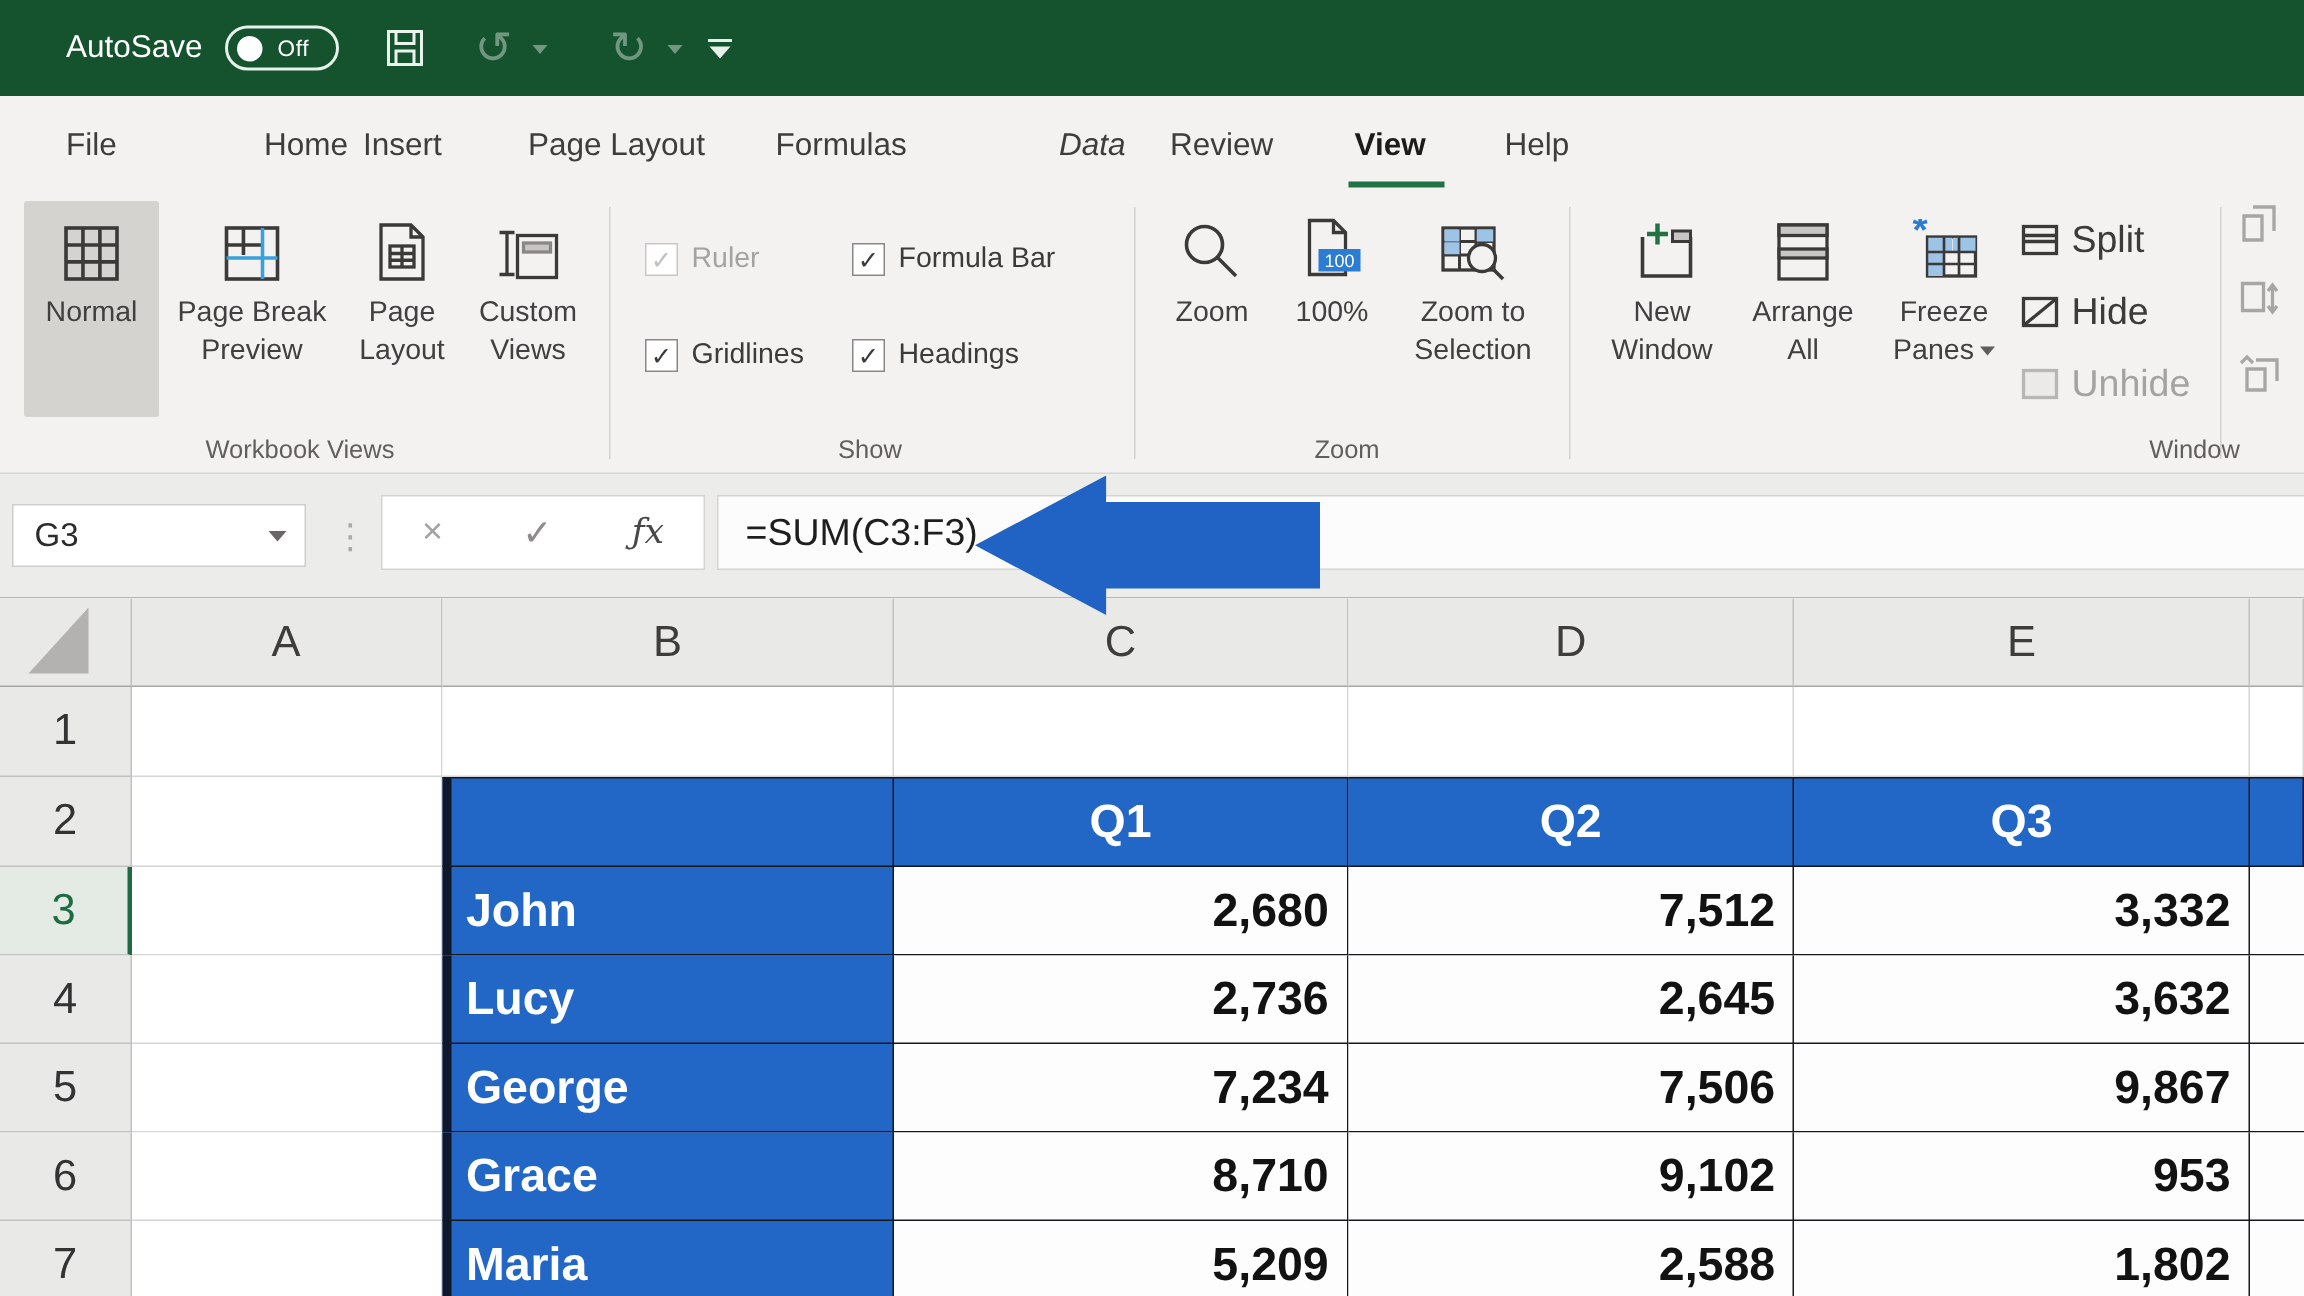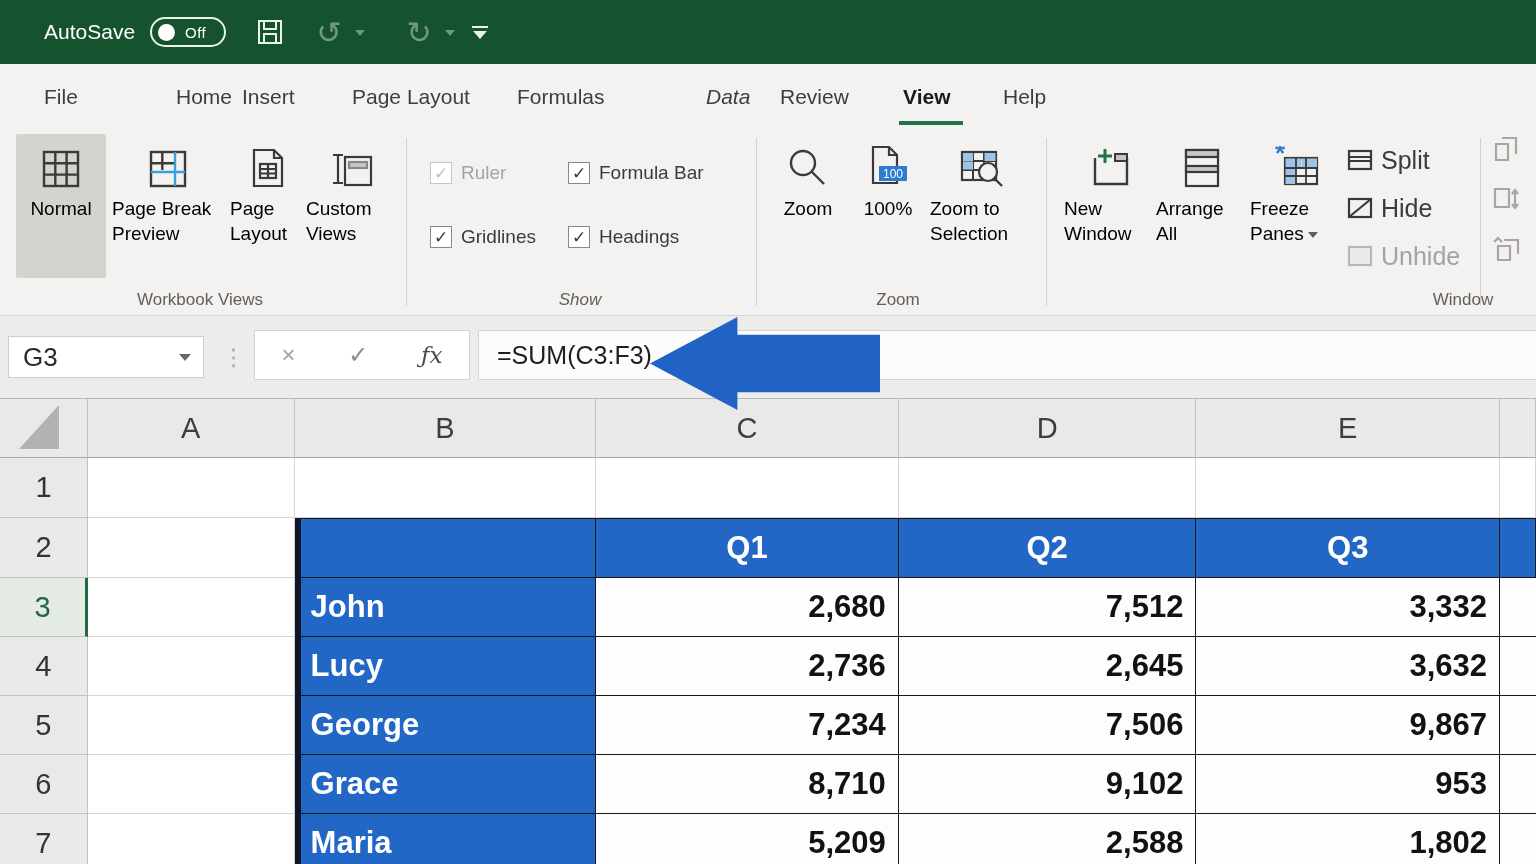--- a/index.html
+++ b/index.html
@@ -31,41 +31,41 @@
   .tab-formulas{left:517px;} .tab-data{left:706px;font-style:italic;} .tab-review{left:780px;} .tab-view{left:903px; color:#1c1b1a; font-weight:bold;}
   .tab-help{left:1003px;}
   .tab-underline { position:absolute; left:899px; top:57px; width:64px; height:4px; background:#217346; }
 
   
   .ribbon { position:absolute; left:0; top:130px; width:1536px; height:186px; background:#f4f2f0; border-bottom:1px solid #d8d6d3; }
   .rdivider { position:absolute; top:8px; height:168px; width:1px; background:#d4d2cf; }
   .group-label { position:absolute; bottom:5px; font-size:17px; color:#615e5b; text-align:center; }
   .rbtn { position:absolute; top:4px; height:144px; display:flex; flex-direction:column; align-items:center; border-radius:2px; }
   .rbtn .ricon { height:48px; display:flex; align-items:flex-end; justify-content:center; margin-top:8px; }
-  .rbtn .rlabel { margin-top:6px; font-size:19px; color:#000000; line-height:1.32; }
+  .rbtn .rlabel { margin-top:6px; font-size:19px; color:#404040; text-align:center; line-height:1.32; }
   .rbtn-selected { background:#d5d3d0; }
   .chev { display:inline-block; width:0; height:0; border-left:5px solid transparent; border-right:5px solid transparent; border-top:6px solid #5f5d5a; margin-left:4px; position:relative; top:-2px; }
 
   .cb-item { position:absolute; display:flex; align-items:center; }
   .cb-box { width:22px; height:22px; background:#fff; border:1px solid #8a8886; display:flex; align-items:center; justify-content:center; font-size:17px; color:#3b3a39; margin-right:9px; }
   .cb-label { font-size:19px; color:#3d3b39; }
   .cb-disabled .cb-box { border-color:#c9c7c5; color:#c2c0be; }
   .cb-disabled .cb-label { color:#a5a3a1; }
 
   .smallbtn { position:absolute; display:flex; align-items:center; height:32px; }
   .smallbtn .slabel { font-size:25px; color:#3d3b39; margin-left:7px; }
   .smallbtn-disabled .slabel { color:#a5a3a1; }
 
   .cuticons { position:absolute; left:1492px; top:6px; width:44px; height:150px; overflow:hidden; }
   .cuticon { margin-bottom:24px; }
 
   
   .fstrip { position:absolute; left:0; top:316px; width:1536px; height:83px; background:#ececeb; border-bottom:1px solid #b9b7b5; }
   .namebox { position:absolute; left:8px; top:20px; width:196px; height:42px; background:#fff; border:1px solid #d0cecd; display:flex; align-items:center; }
-  .namebox-text { font-size:26px; color:#2b2b2b; margin-left:14px; flex:1; }
+  .namebox-text { font-size:22px; color:#2b2b2b; margin-left:14px; flex:1; }
   .namebox-caret { width:0; height:0; border-left:6px solid transparent; border-right:6px solid transparent; border-top:7px solid #6a6866; margin-right:12px; }
   .fdots { position:absolute; left:222px; top:18px; font-size:23px; color:#adabaa; letter-spacing:0; line-height:46px; }
   .fbuttons { position:absolute; left:254px; top:14px; width:216px; height:50px; background:#fff; border:1px solid #d6d4d2; display:flex; align-items:center; justify-content:space-around; }
   .fcancel { font-size:24px; color:#a5a3a1; }
   .fenter { font-size:24px; color:#8e8c8a; }
   .ffx { font-size:23px; color:#4a4846; font-style:italic; font-family:"DejaVu Serif", serif; }
   .finput { position:absolute; left:478px; top:14px; width:1058px; height:50px; background:#fcfcfc; border:1px solid #d6d4d2; border-right:none; display:flex; align-items:center; }
   .formula-text { font-size:25px; color:#1e1e1e; margin-left:18px; letter-spacing:0; }
 
   
@@ -190,21 +190,21 @@
       <span class="cb-label">Formula Bar</span>
     </div>
     <div class="cb-item" style="left:430px; top:96px;">
       <span class="cb-box">✓</span>
       <span class="cb-label">Gridlines</span>
     </div>
     <div class="cb-item" style="left:568px; top:96px;">
       <span class="cb-box">✓</span>
       <span class="cb-label">Headings</span>
     </div>
-    <div class="group-label" style="left:430px; width:300px;font-style:italic;">Show</div>
+    <div class="group-label" style="left:430px; width:300px;">Show</div>
     <div class="rdivider" style="left:756px;"></div>
 
     <div class="rbtn" style="left:772px; width:72px;">
       <div class="ricon">
         <svg width="44" height="44" viewBox="0 0 44 44" fill="none" stroke="#3b3a39" stroke-width="2.4">
           <circle cx="17" cy="17" r="12"></circle>
             <path d="M26 26 L38 38"></path>
         </svg>
       </div>
       <div class="rlabel">Zoom</div>

